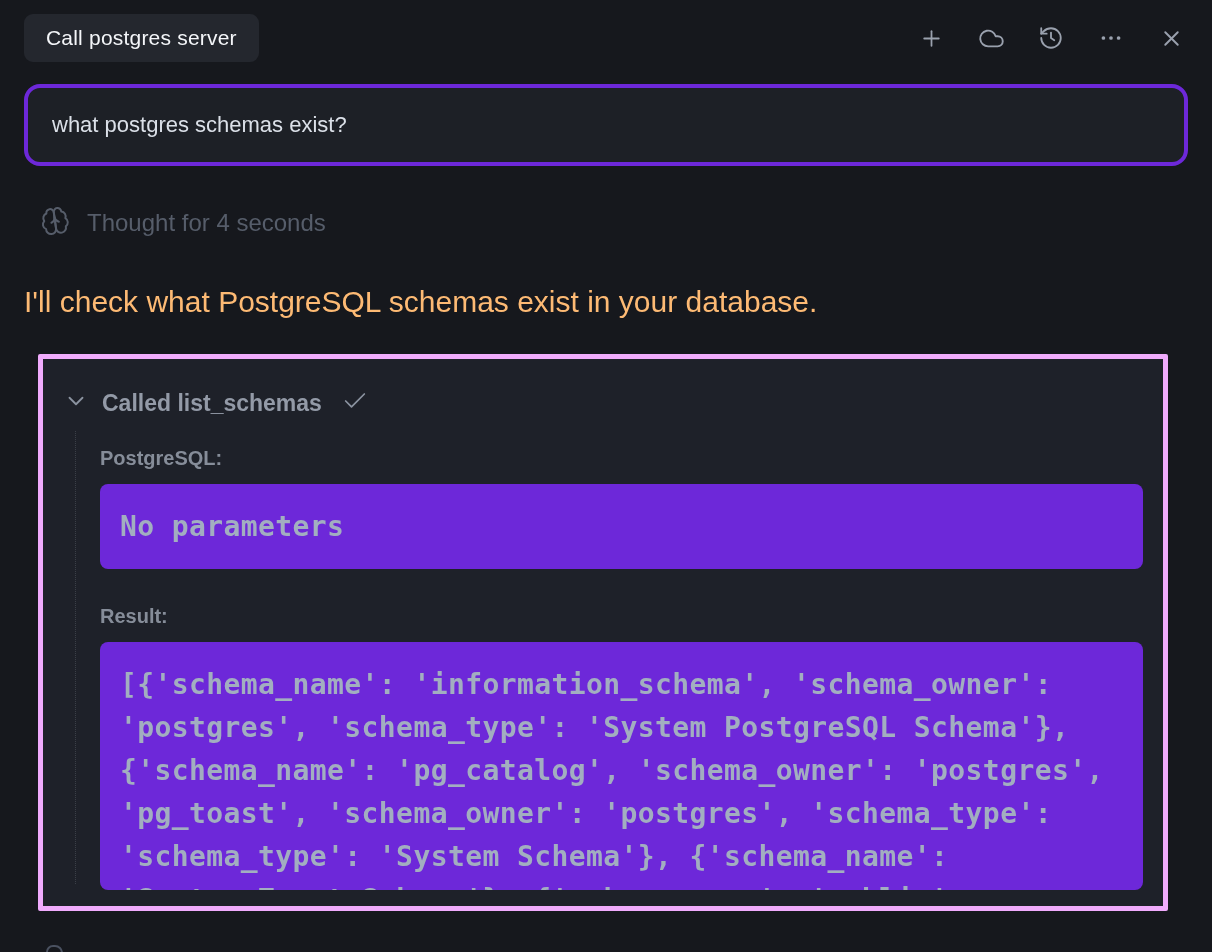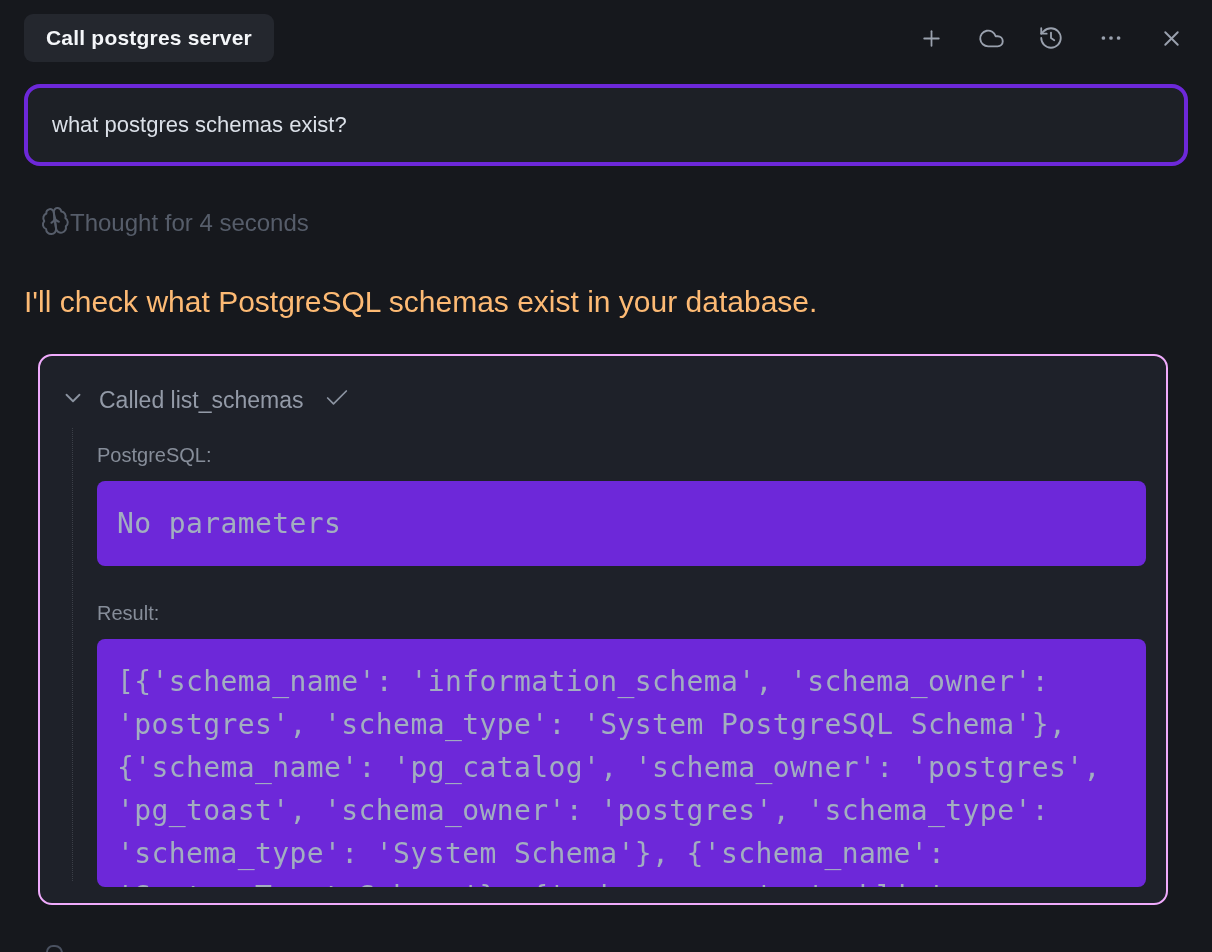--- a/index.html
+++ b/index.html
@@ -15,21 +15,21 @@
   .topbar {
     padding-top: 14px;
     display: flex;
     align-items: flex-start;
     justify-content: space-between;
   }
   .title-pill {
     background: #24272e;
     color: #f4f6f9;
     font-size: 21px;
-    font-weight: 700;
+    font-weight: 400;
     line-height: 48px;
     height: 48px;
     padding: 0 22px;
     border-radius: 9px;
     letter-spacing: 0.2px;
   }
   .topbar-icons {
     display: flex;
     align-items: center;
     gap: 34px;
@@ -61,20 +61,21 @@
     color: #dbe0e8;
     font-size: 22px;
   }
 
   
   .thought-row {
     margin-top: 40px;
     margin-left: 16px;
     display: flex;
     align-items: center;
+    gap: 17px;
     color: #565d6a;
     cursor: pointer;
   }
   .thought-row .thought-text {
     font-size: 24px;
   }
 
   
   .assistant-text {
     margin-top: 42px;
@@ -82,24 +83,25 @@
     font-size: 30px;
     line-height: 40px;
   }
 
   
   .tool-card {
     margin-top: 32px;
     margin-left: 14px;
     width: 1130px;
     background: #1e2129;
-    border: 2px solid #f0abfc;
-    border-radius: 14px;
+    border: 5px solid #f0abfc;
+    border-radius: 2px;
     position: relative;
     overflow: hidden;
+    font-weight: bold;
   }
   .tool-header {
     display: flex;
     align-items: center;
     gap: 13px;
     padding: 28px 0 0 20px;
     color: #939aa7;
     cursor: pointer;
   }
   .tool-header .tool-header-text {

